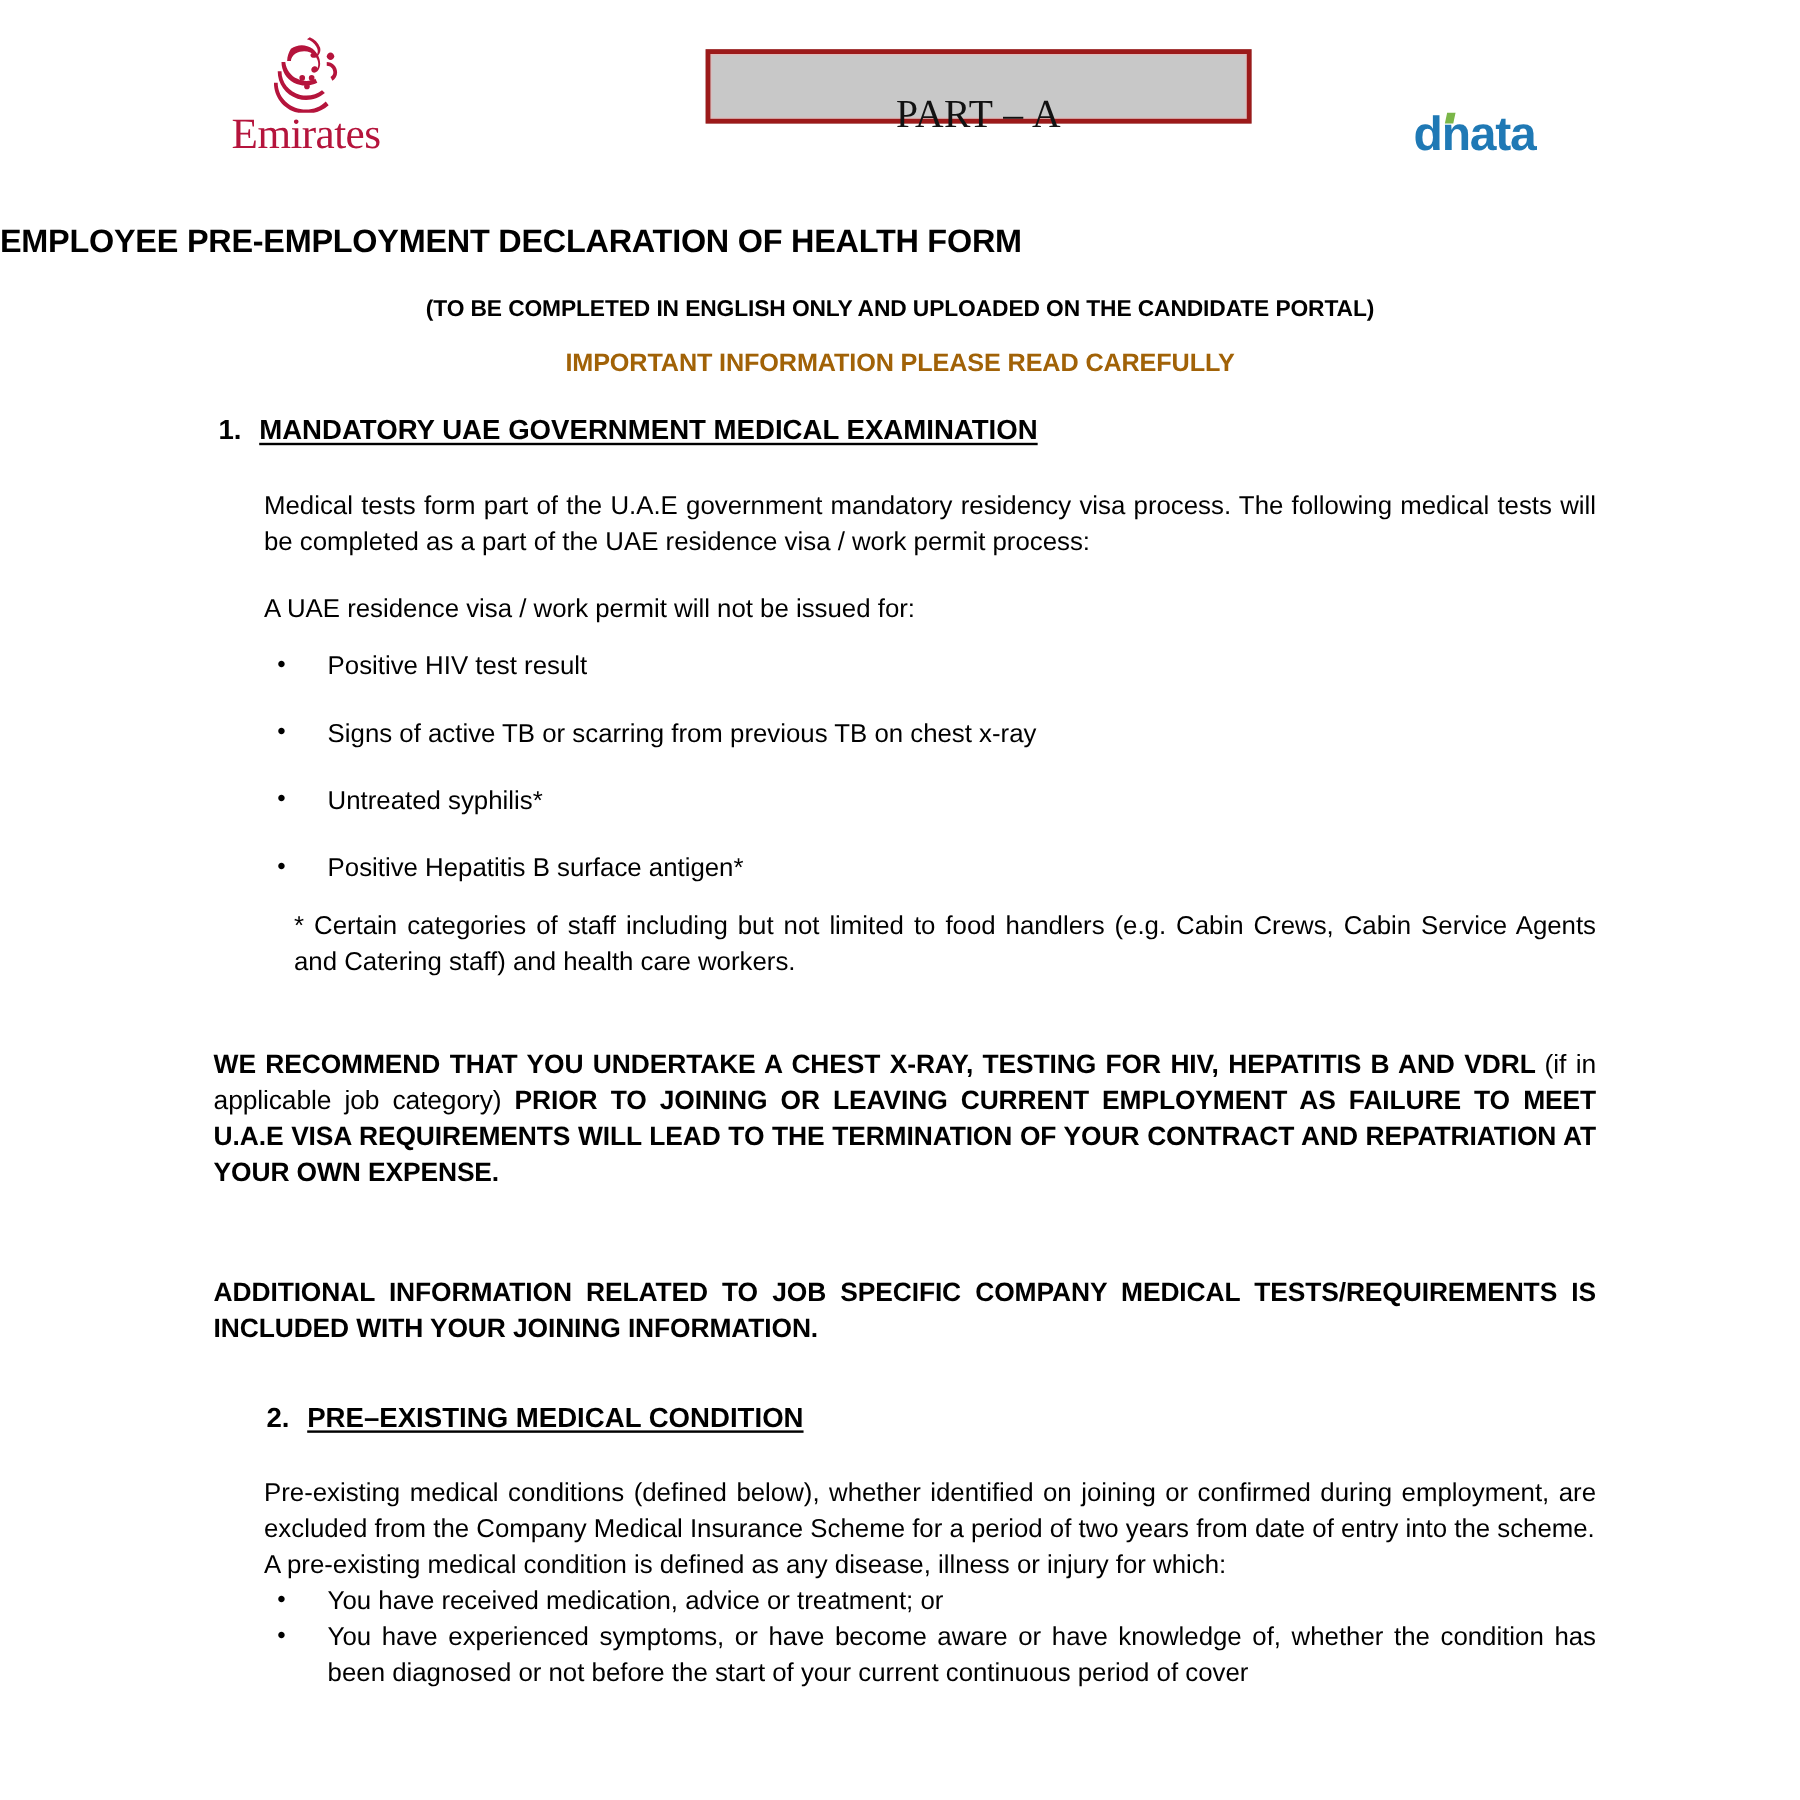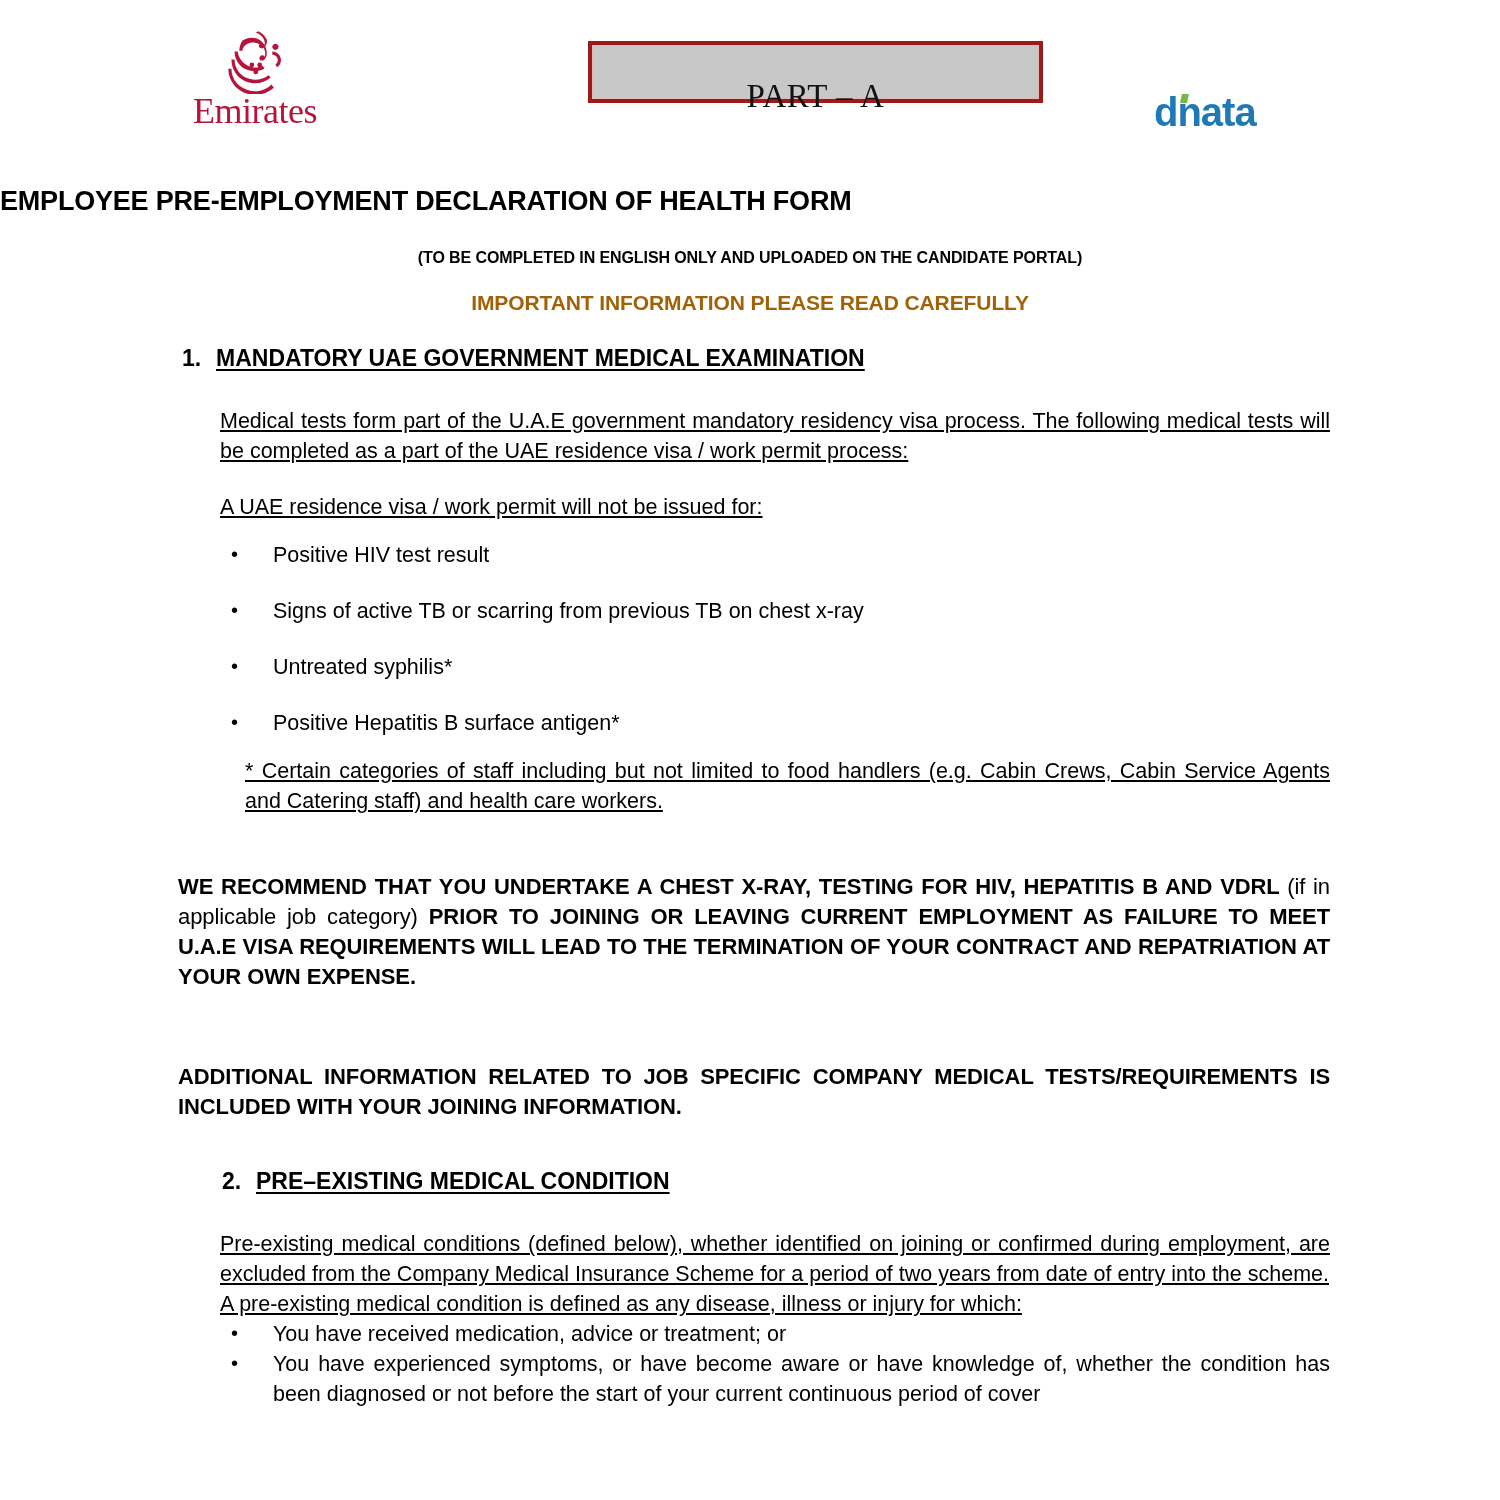--- a/index.html
+++ b/index.html
@@ -70,21 +70,21 @@
     font-family: "Liberation Serif", serif;
     font-size: 33px;
     line-height: 33px;
     color: #121212;
     letter-spacing: 0.5px;
     margin-top: 48px;
   }
 
   .dnata-logo {
     position: absolute;
-    left: 1154px;
+    left: 1178px;
     top: 92px;
     font-family: "Liberation Sans", sans-serif;
     font-weight: bold;
     font-size: 40px;
     line-height: 40px;
     letter-spacing: -1px;
     color: #1f79b5;
     user-select: none;
   }
   .dnata-logo .tick {
@@ -101,21 +101,21 @@
   .doc-title {
     text-align: left;
     font-size: 27px;
     font-weight: bold;
     line-height: 30px;
     margin: 36px 0 0 0;
     letter-spacing: -0.2px;
   }
   .doc-subtitle {
     text-align: center;
-    font-size: 16px;
+    font-size: 19px;
     font-weight: bold;
     line-height: 22px;
     margin: 31px 0 0 0;
     letter-spacing: -0.1px;
   }
   .doc-warning {
     text-align: center;
     font-size: 21px;
     font-weight: bold;
     line-height: 24px;
@@ -139,21 +139,20 @@
     line-height: 28px;
   }
   .section-head.sec1 { margin: 29px 0 0 4px; }
   .section-head.sec2 { margin: 45px 0 0 44px; }
   .section-num { width: 34px; flex: none; }
   .section-title { text-decoration: underline; text-underline-offset: 3px; }
 
   .para {
     text-align: justify;
     margin: 0;
-    text-decoration: underline;
   }
   .para.indent { margin-left: 42px; }
   .para.j { text-align: justify; }
   .para.nj { text-align: left; }
 
   .gap-sm { height: 18px; }
   .gap-md { height: 26px; }
   .gap-lg { height: 34px; }
 
   

